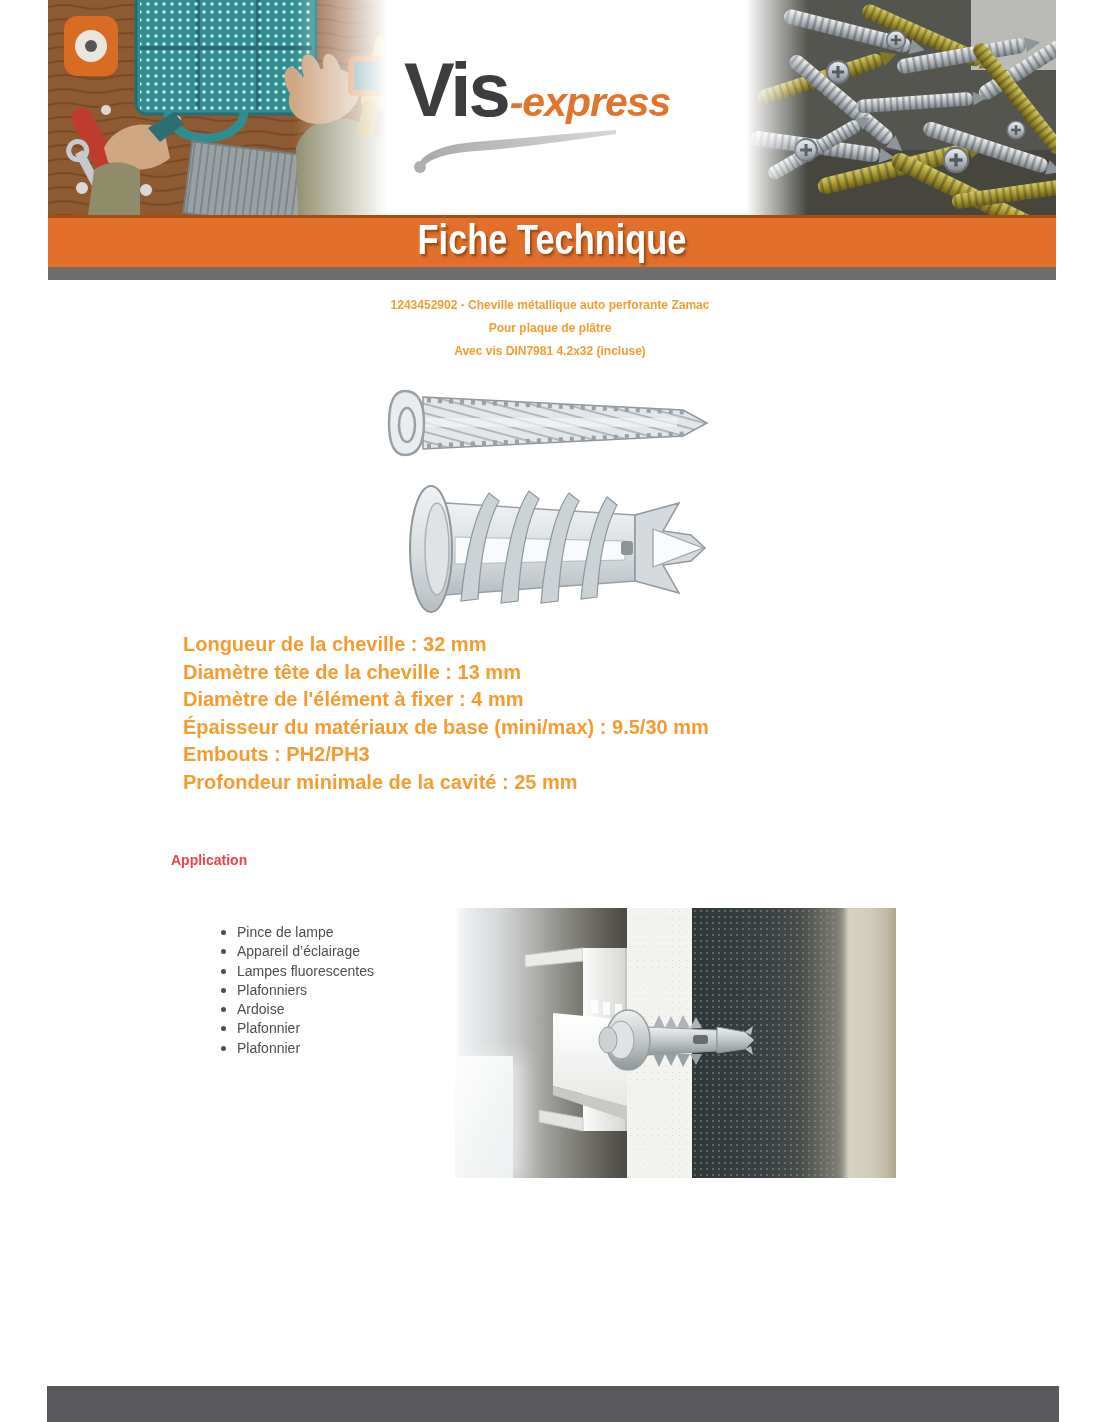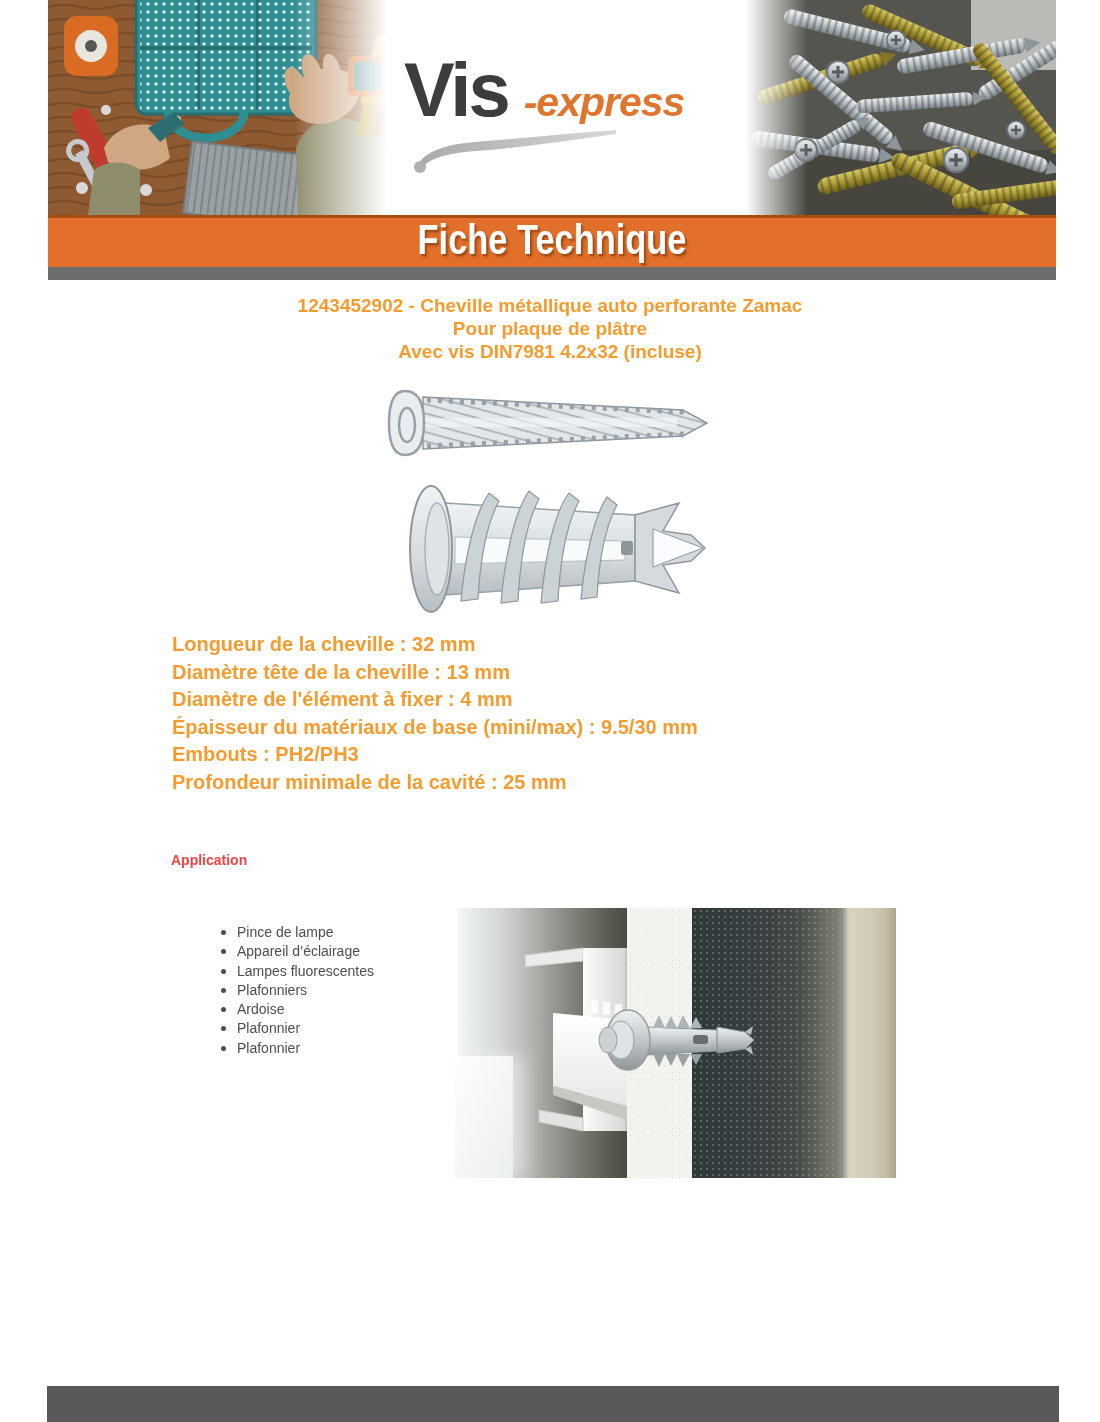--- a/index.html
+++ b/index.html
@@ -13,42 +13,42 @@
       background:linear-gradient(to right, rgba(255,255,255,0) 70%, #fff 97%);}
   .photo-right{position:absolute;right:0;top:0;width:310px;height:215px;}
   .photo-right:after{content:"";position:absolute;inset:0;
       background:linear-gradient(to right, #fff 0%, rgba(255,255,255,0) 20%);}
   .photo-left svg,.photo-right svg{display:block;width:100%;height:100%;}
 
   .logo{position:absolute;left:356px;top:44px;width:350px;height:130px;white-space:nowrap;}
   .logo-line{display:flex;align-items:baseline;}
   .logo-vis{font-size:76px;font-weight:bold;color:#3d3d40;letter-spacing:-3px;line-height:1;margin-top:8px;}
   .logo-express{font-size:41px;font-weight:bold;font-style:italic;color:#e0752d;
-      letter-spacing:-1px;line-height:1;margin-left:16px;}
+      letter-spacing:-1px;line-height:1;margin-left:2px;}
   .swoosh{position:absolute;left:6px;top:86px;width:210px;height:44px;}
 
   
   .banner{position:absolute;left:48px;top:215px;width:1008px;height:52px;background:#e2702b;
       border-top:3px solid #a84d10;box-sizing:border-box;
       display:flex;align-items:flex-start;justify-content:center;}
   .banner-text{color:#ffffff;font-weight:bold;font-size:43px;line-height:1;
       transform:scaleX(0.8);letter-spacing:0;
       text-shadow:2px 2px 0 rgba(140,65,15,.45), 3px 3px 3px rgba(90,40,8,.35);}
   .gray-strip{position:absolute;left:48px;top:267px;width:1008px;height:13px;background:#6d6d6d;}
 
   
   .title-block{position:absolute;left:0;top:294px;width:1100px;text-align:center;
-      color:#f49c2f;font-weight:bold;font-size:19px;line-height:23px;}
+      color:#f49c2f;font-weight:bold;font-size:12px;line-height:23px;}
 
   
   .product-figure{position:absolute;left:385px;top:383px;width:345px;height:235px;}
   .product-figure svg{display:block;width:100%;height:100%;}
 
   
-  .specs{position:absolute;left:172px;top:631px;color:#f49c2f;font-weight:bold;
+  .specs{position:absolute;left:183px;top:631px;color:#f49c2f;font-weight:bold;
       font-size:20px;line-height:27.5px;}
 
   
   .app-heading{position:absolute;left:171px;top:853px;color:#ef4444;font-weight:bold;
       font-size:14px;line-height:1;}
   .bullets{position:absolute;left:207px;top:909px;margin:14px;padding:0;list-style:none;}
   .bullets li{display:flex;align-items:flex-start;font-size:14px;color:#4e4e4e;
       line-height:19.3px;}
   .dot{flex:0 0 auto;width:5px;height:5px;border-radius:50%;background:#4e4e4e;
       margin:7px 11px 0 0;}

